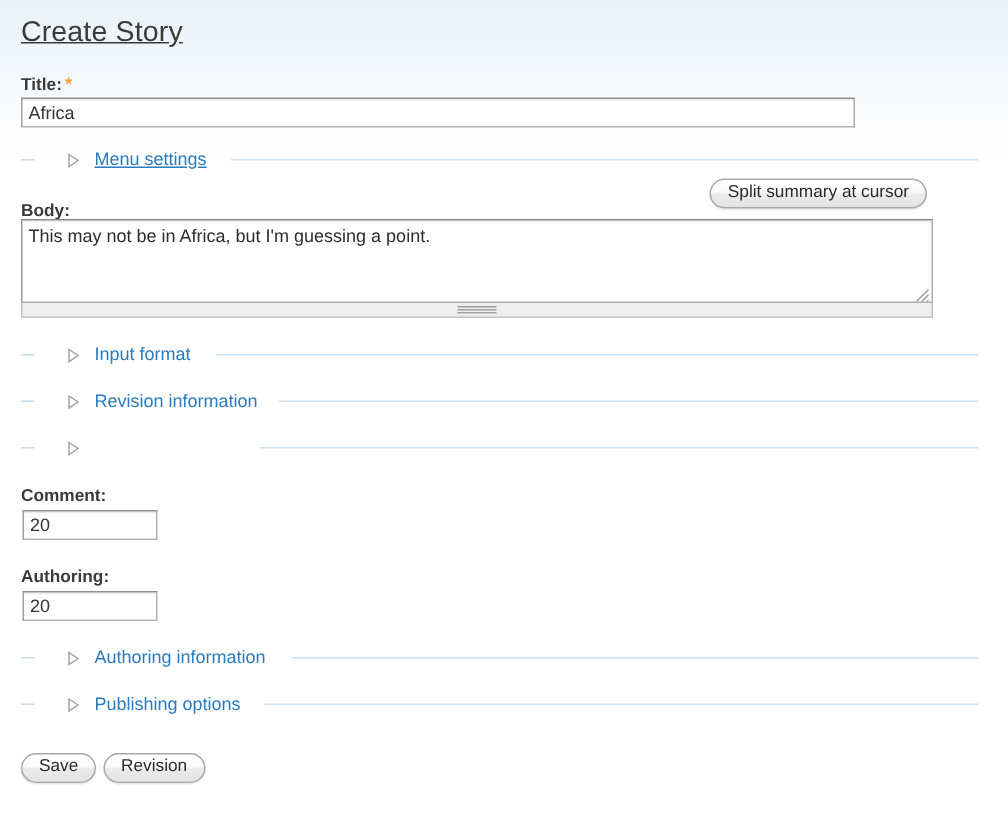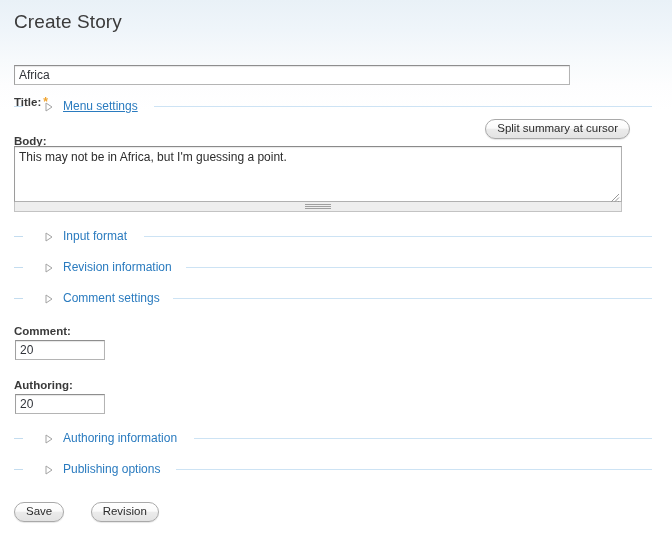--- a/index.html
+++ b/index.html
@@ -139,21 +139,21 @@
     border: 1px solid #a9a9a9;
     border-radius: 11px;
     padding: 2px 11px 3px 11px;
     line-height: 13px;
     cursor: default;
     box-shadow: 0 1px 0 rgba(255,255,255,0.85) inset, 0 1px 1px rgba(0,0,0,0.10);
     white-space: nowrap;
   }
   #split-summary-btn {
     position: absolute;
-    right: 42px;
+    right: 54px;
     top: 119px;
   }
 
   
   #body-textarea {
     position: absolute;
     left: 14px;
     top: 146px;
     width: 608px;
     height: 56px;
@@ -206,30 +206,30 @@
     background: #9f9f9f;
     margin-bottom: 1px;
   }
 
   
   #actions {
     position: absolute;
     left: 14px;
     top: 501px;
   }
-  #actions .mac-button { margin-right: 22px; }
+  #actions .mac-button { margin-right: 0; }
 </style>
 </head>
 <body>
 
 <div id="page">
 
-  <h1 class="page-title" style="position:absolute;left:14px;top:0;">Create Story</h1>
-
-  <div style="position:absolute;left:14px;top:47px;margin-top:45px;">
+  <h1 class="page-title" style="position:absolute;left:14px;top:0;text-decoration:underline;">Create Story</h1>
+
+  <div style="position:absolute;left:14px;top:47px;">
     <span class="field-label">Title:</span><span class="req-marker">*</span>
   </div>
   <input id="title-input" class="text-input" type="text" value="Africa" style="">
 
   <div class="fieldset-collapsed" style="top:99px;">
     <span class="fs-dash"></span>
     <span class="fs-arrow-wrap">
       <svg width="8" height="10" viewBox="0 0 8 10">
           <polygon points="1,1 7,5 1,9" fill="#ffffff" stroke="#a3a3a3" stroke-width="1"></polygon>
         </svg>
@@ -283,21 +283,20 @@
     <span class="fs-line" style="left:172px;"></span>
   </div>
 
   <div class="fieldset-collapsed" style="top:291px;">
     <span class="fs-dash"></span>
     <span class="fs-arrow-wrap">
       <svg width="8" height="10" viewBox="0 0 8 10">
           <polygon points="1,1 7,5 1,9" fill="#ffffff" stroke="#a3a3a3" stroke-width="1"></polygon>
         </svg>
     </span>
-    <span class="fs-legend">Comment settings</span>
     <span class="fs-line" style="left:159px;"></span>
   </div>
 
   <div style="position:absolute;left:14px;top:321px;">
     <span class="field-label">Comment:</span>
   </div>
   <input class="text-input small-input" type="text" style="top: 340px;" value="20">
 
   <div style="position:absolute;left:14px;top:375px;">
     <span class="field-label">Authoring:</span>

